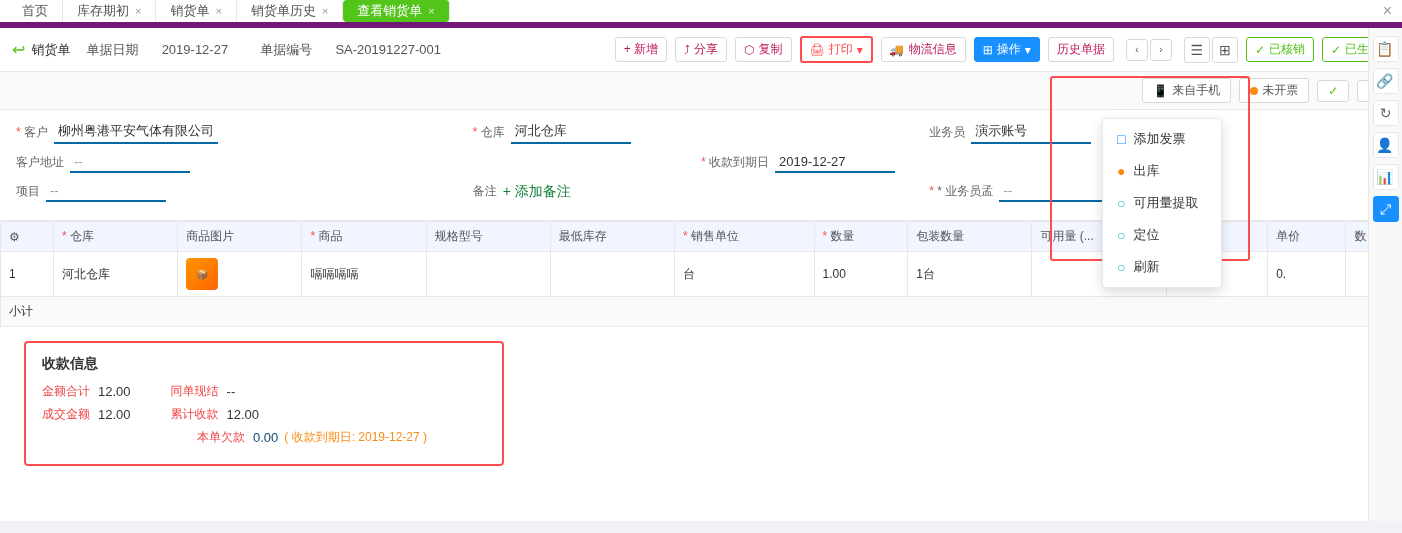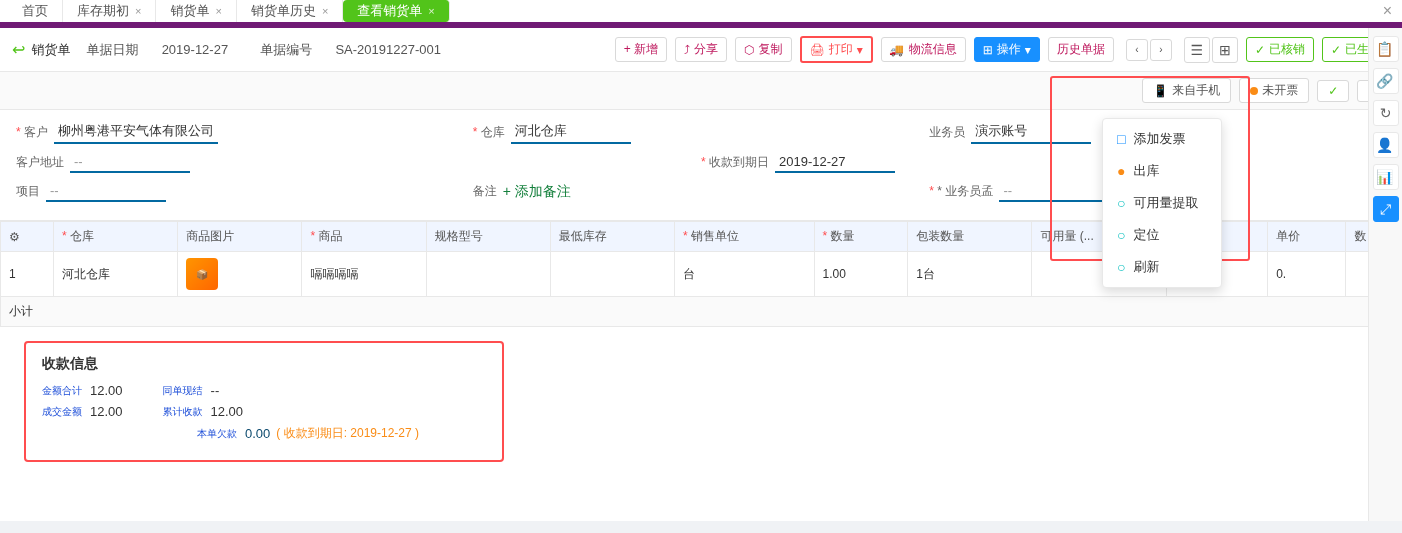--- a/index.html
+++ b/index.html
@@ -123,21 +123,21 @@
 
     
     .payment-info {
       border: 2px solid #ff4d4f; border-radius: 4px; padding: 12px 16px;
       margin: 8px 12px; display: inline-block; min-width: 480px;
       background: #fff;
     }
     .payment-title { font-weight: bold; font-size: 14px; margin-bottom: 10px; }
     .payment-row { display: flex; align-items: center; margin-bottom: 6px; }
     .payment-item { display: flex; align-items: center; margin-right: 40px; }
-    .payment-key { font-size: 10px; color: #1d4ed8; margin-right: 8px; }
+    .payment-key { font-size: 12px; color: #ef4444; margin-right: 8px; }
     .payment-val { font-size: 13px; color: #333; }
     .payment-val.red { color: #0c4a6e; }
     .payment-val.orange { color: #fa8c16; }
 
     
     .right-sidebar {
       position: absolute; right: 0; top: 0; width: 34px;
       height: 100%; background: #f8f8f8; border-left: 1px solid #e8e8e8;
       display: flex; flex-direction: column; align-items: center; padding-top: 8px; gap: 6px;
     }

